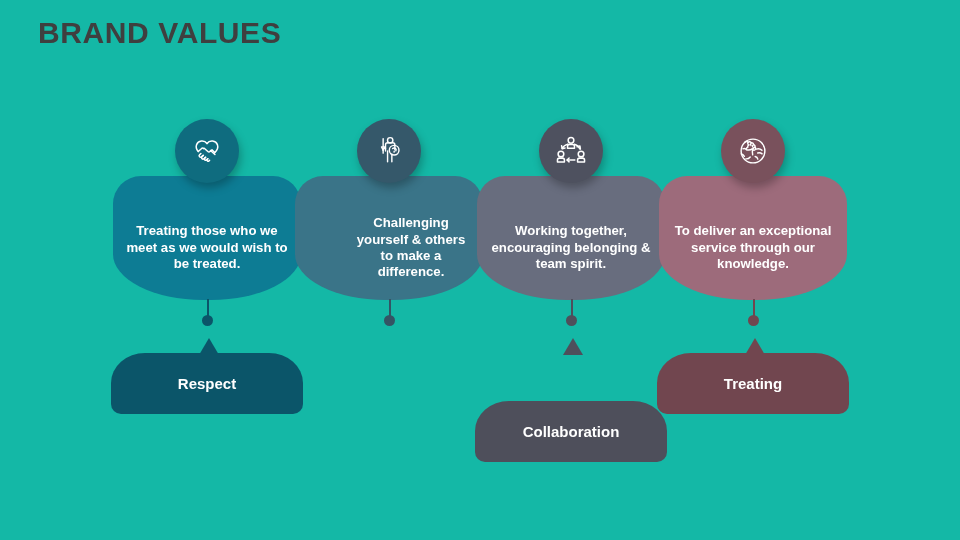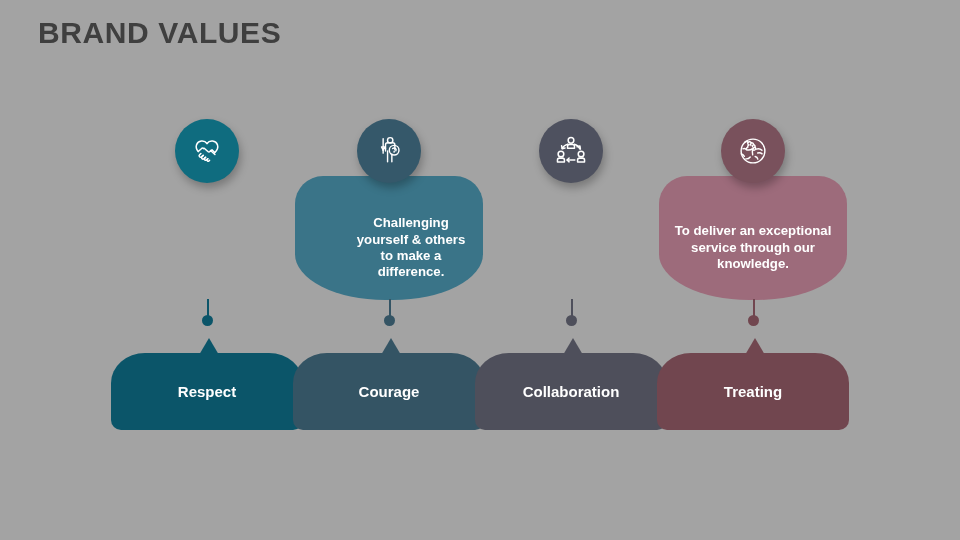--- a/index.html
+++ b/index.html
@@ -120,43 +120,46 @@
     height: 0;
     border-left: 10px solid transparent;
     border-right: 10px solid transparent;
     border-bottom: 17px solid currentColor;
   }
   .label-body {
     position: absolute;
     left: 0px;
     top: 15px;
     width: 192px;
-    height: 77px;
+    height: 61px;
     border-radius: 34px 34px 10px 10px / 30px 30px 10px 10px;
     display: flex;
     align-items: center;
     justify-content: center;
   }
   .label-text {
     color: #ffffff;
     font-size: 15px;
     font-weight: bold;
     text-align: center;
     font-family: "Liberation Sans", sans-serif;
     white-space: nowrap;
   }
 </style>
 </head>
 <body style="background: rgb(255, 255, 255);">
 
-<div id="slide" style="background: #a3a3a3;">
+<div id="slide" style="background: #14b8a6;">
 
   <div id="page-title" style="color: rgb(63, 63, 63);">BRAND VALUES</div>
 
   <div class="column" style="left:107px;">
+    <div class="card" style="background: rgb(13, 124, 148);">
+      <div class="card-text">Treating those who we meet as we would wish to be treated.</div>
+    </div>
     <div class="icon-circle" style="background: rgb(15, 108, 127);">
       <svg viewBox="0 0 48 48" fill="none" stroke="#ffffff" stroke-width="1.9" stroke-linecap="round" stroke-linejoin="round">
         <path d="M24 14.5c-3.2-4.6-11.2-4.2-13.2 1.6-1.1 3.1.1 6.3 2.2 8.6"></path>
         <path d="M24 14.5c3.2-4.6 11.2-4.2 13.2 1.6 1.3 3.8-.9 7.7-3.8 10.4"></path>
         <path d="M20.5 20.5l4.6 4.1c.9.8 2.3.7 3.1-.2l1.3-1.4"></path>
         <path d="M30.3 22.6l3.5 3.3"></path>
         <path d="M13 24.7l3.8-3.6c.9-.9 2.3-.9 3.2-.1"></path>
         <path d="M16.3 27.1l-1.7 1.7c-.7.7-.7 1.8 0 2.5.7.7 1.8.7 2.5 0l1.7-1.7"></path>
         <path d="M19.4 29.5l-1.7 1.7c-.7.7-.7 1.8 0 2.5.7.7 1.8.7 2.5 0l1.7-1.7"></path>
         <path d="M22.4 31.8l-1.2 1.2c-.6.6-.6 1.6 0 2.2.6.6 1.6.6 2.2 0l1.2-1.2"></path>
@@ -189,50 +192,47 @@
         <path d="M14.6 18.8h4.1l-2.1 4.3-2-4.3z"></path>
         <path d="M16.6 23.1v3.6"></path>
         <path d="M19.6 20.5l-3 0"></path>
         <circle cx="30.5" cy="23" r="6.1"></circle>
         <path d="M28.6 20.9c1-1 2.7-1 3.7 0 .8.8.9 2 .3 2.9"></path>
         <path d="M30.4 25.3l.2-1.1"></path>
       </svg>
     </div>
     <div class="connector-line" style="background: rgb(52, 84, 100);"></div>
     <div class="connector-dot" style="background: rgb(52, 84, 100);"></div>
-    <div class="label-wrap">
-      <div class="label-notch" style="color: rgb(52, 84, 100); border-bottom-color: rgb(52, 84, 100);"></div>
-      <div class="label-body" style="background: rgb(52, 84, 100);">
-        <div class="label-text">Courage</div>
-      </div>
-    </div>
   </div>
 
   <div class="column" style="left:471px;">
+    <div class="card" style="background: rgb(104, 109, 126);">
+      <div class="card-text">Working together, encouraging belonging &amp; team spirit.</div>
+    </div>
     <div class="icon-circle" style="background: rgb(78, 81, 95);">
       <svg viewBox="0 0 48 48" fill="none" stroke="#ffffff" stroke-width="1.9" stroke-linecap="round" stroke-linejoin="round">
         <circle cx="24" cy="10.5" r="3.6"></circle>
         <path d="M19.6 20.6v-2.4c0-1.4 1.1-2.5 2.5-2.5h3.8c1.4 0 2.5 1.1 2.5 2.5v2.4z"></path>
         <circle cx="11.3" cy="27.8" r="3.6"></circle>
         <path d="M6.9 37.9v-2.4c0-1.4 1.1-2.5 2.5-2.5h3.8c1.4 0 2.5 1.1 2.5 2.5v2.4z"></path>
         <circle cx="36.7" cy="27.8" r="3.6"></circle>
         <path d="M32.3 37.9v-2.4c0-1.4 1.1-2.5 2.5-2.5h3.8c1.4 0 2.5 1.1 2.5 2.5v2.4z"></path>
         <path d="M12.8 20.8c1.5-2.8 4.1-4.8 7.2-5.5"></path>
         <path d="M12.1 17.4l.8 3.7 3.6-1"></path>
         <path d="M28.2 15.5c3.1.8 5.7 2.9 7.1 5.8"></path>
         <path d="M35.9 21.6l-.6-3.8-3.6.8"></path>
         <path d="M28.8 35.3h-9.6"></path>
         <path d="M21.6 32.9l-2.6 2.4 2.6 2.4"></path>
       </svg>
     </div>
     <div class="connector-line" style="background: rgb(78, 79, 91);"></div>
     <div class="connector-dot" style="background: rgb(78, 79, 91);"></div>
     <div class="label-wrap">
       <div class="label-notch" style="color: rgb(78, 79, 91); border-bottom-color: rgb(78, 79, 91);"></div>
-      <div class="label-body" style="background: rgb(78, 79, 91);">
+      <div class="label-body" style="background: rgb(78, 79, 91); margin-top: 48px;">
         <div class="label-text">Collaboration</div>
       </div>
     </div>
   </div>
 
   <div class="column" style="left:653px;">
     <div class="card" style="background: rgb(157, 107, 123);">
       <div class="card-text">To deliver an exceptional service through our knowledge.</div>
     </div>
     <div class="icon-circle" style="background: rgb(121, 81, 92);">

